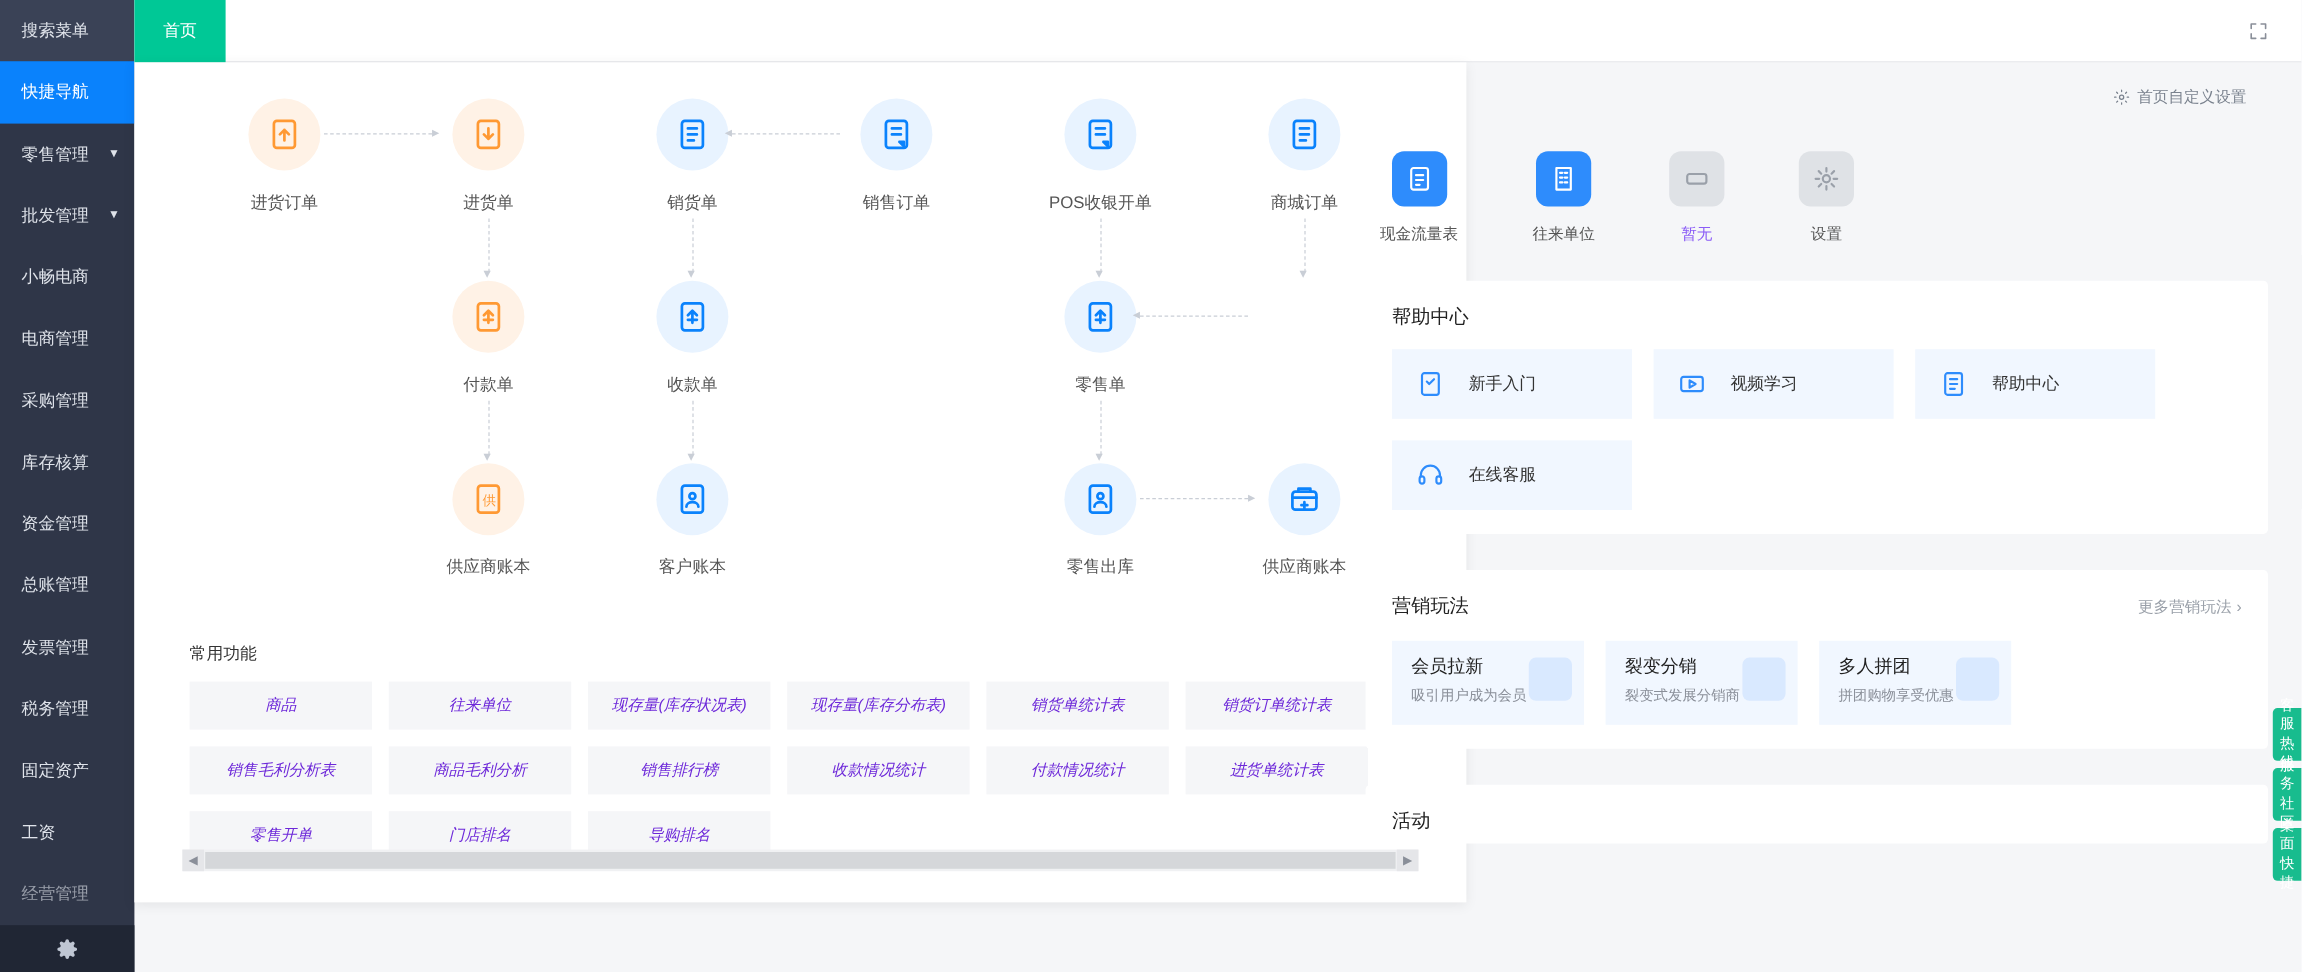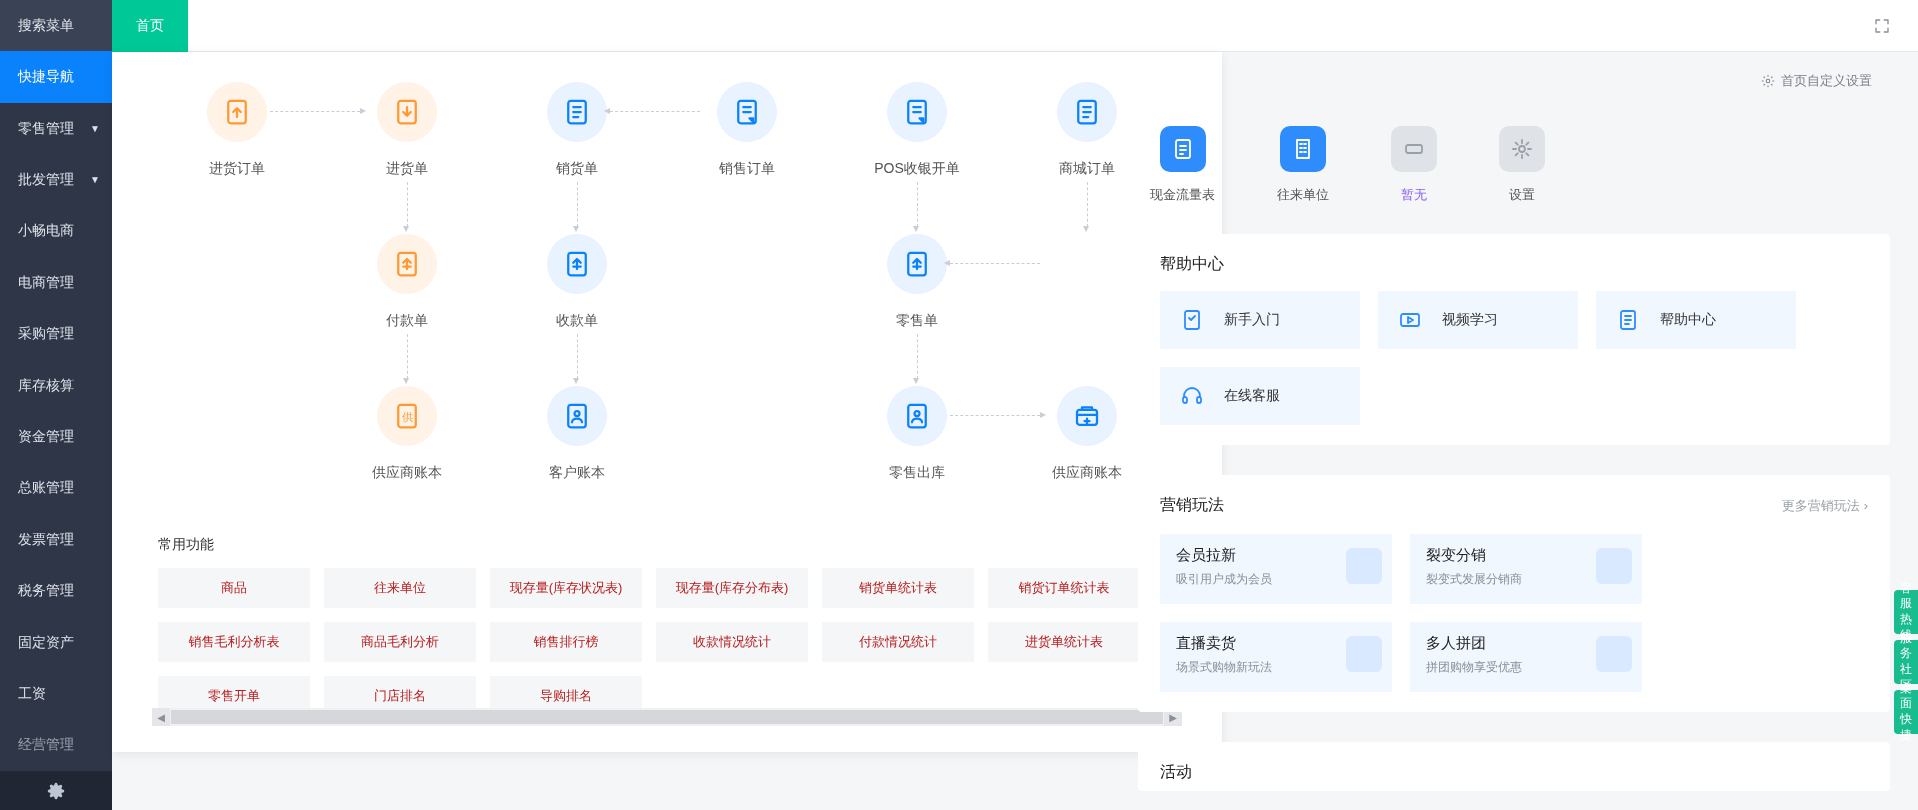--- a/index.html
+++ b/index.html
@@ -32,21 +32,21 @@
 .circle.blue svg { stroke:#0a82fc; fill:none; }
 .node-label { font-size:14px; color:#555; }
 .arrow-h { position:absolute; top:29px; width:90px; height:2px; border-top:1px dashed #c9ced6; }
 .arrow-h.right::after { content:"▸"; position:absolute; right:-6px; top:-9px; color:#c9ced6; font-size:12px; }
 .arrow-h.left::after { content:"◂"; position:absolute; left:-6px; top:-9px; color:#c9ced6; font-size:12px; }
 .arrow-v { position:absolute; width:0; height:45px; border-left:1px dashed #c9ced6; top:-52px; left:50%; }
 .arrow-v::after { content:"▾"; position:absolute; left:-5px; bottom:-8px; color:#c9ced6; font-size:12px; }
 
 .sect-title { font-size:14px; color:#333; margin: 10px 6px 14px; }
 .func-grid { display:flex; flex-wrap:wrap; gap:14px; padding:0 6px; }
-.func-btn { width:152px; height:40px; background:#f5f6f8; display:flex; align-items:center; justify-content:center; color:#b91c1c; font-size:13px; cursor:pointer; }
+.func-btn { width:152px; height:40px; background:#f5f6f8; display:flex; align-items:center; justify-content:center; color:#6d28d9; font-size:13px; cursor:pointer;font-style:italic; }
 .hscroll { position:absolute; left:40px; right:40px; bottom:26px; height:18px; background:#f0f1f3; display:flex; align-items:center; }
 .hscroll-btn { width:18px; height:18px; background:#e5e6e9; display:flex; align-items:center; justify-content:center; font-size:10px; color:#8a8f99; }
 .hscroll-thumb { flex:1; height:14px; background:#d5d7da; margin:0 1px; }
 
 
 .right-col { position:absolute; left: 1110px; top:52px; right:0; padding: 24px 28px 0 28px; }
 .settings-link { position:absolute; right:46px; top:20px; display:flex; align-items:center; gap:6px; color:#7a828e; font-size:13px; cursor:pointer; }
 .settings-link svg { width:14px; height:14px; stroke:#7a828e; fill:none; }
 
 .shortcut-row { display:flex; gap: 62px; margin-top:50px; margin-left: 12px; }
@@ -63,21 +63,21 @@
 .card-title { font-size:16px; color:#222; margin-bottom:16px; }
 .help-grid { display:flex; flex-wrap:wrap; gap:18px; }
 .help-item { width:200px; height:58px; background:#f1f7ff; display:flex; align-items:center; gap:18px; padding-left:18px; cursor:pointer; }
 .help-item .hi-icon { width:28px; height:28px; display:flex; align-items:center; justify-content:center; }
 .help-item .hi-icon svg { width:24px; height:24px; stroke:#2e8cfc; fill:none; }
 .help-item span { font-size:14px; color:#333; }
 
 .card-head { display:flex; align-items:center; justify-content:space-between; margin-bottom:18px; }
 .more-link { font-size:13px; color:#9aa0a9; display:flex; align-items:center; gap:4px; cursor:pointer; }
 .promo-grid { display:flex; flex-wrap:wrap; gap:18px; }
-.promo { width:232px; height:70px; background:#f1f7ff; padding:12px 16px; position:relative; cursor:pointer; overflow:hidden; }
+.promo { width:160px; height:70px; background:#f1f7ff; padding:12px 16px; position:relative; cursor:pointer; overflow:hidden; }
 .promo-title { font-size:15px; color:#222; margin-bottom:6px; }
 .promo-desc { font-size:12px; color:#8a8f99; }
 .promo-deco { position:absolute; right:10px; top:14px; width:36px; height:36px; background:#cfe3ff; border-radius:6px; opacity:.7; }
 
 
 .float-col { position:absolute; right:0; top:590px; display:flex; flex-direction:column; gap:6px; }
 .float-btn { width:24px; height:44px; background:#18bc8e; color:#fff; font-size:12px; display:flex; align-items:center; justify-content:center; text-align:center; padding:2px 4px; line-height:1.3; cursor:pointer; border-radius:4px 0 0 4px; }
 
 
 svg { stroke-width:1.8; stroke-linecap:round; stroke-linejoin:round; }
@@ -431,25 +431,20 @@
           <div class="promo-title">会员拉新</div>
           <div class="promo-desc">吸引用户成为会员</div>
           <div class="promo-deco"></div>
         </div>
       <div class="promo">
           <div class="promo-title">裂变分销</div>
           <div class="promo-desc">裂变式发展分销商</div>
           <div class="promo-deco"></div>
         </div>
       <div class="promo">
-          <div class="promo-title">直播卖货</div>
-          <div class="promo-desc">场景式购物新玩法</div>
-          <div class="promo-deco"></div>
-        </div>
-      <div class="promo">
           <div class="promo-title">多人拼团</div>
           <div class="promo-desc">拼团购物享受优惠</div>
           <div class="promo-deco"></div>
         </div>
     </div>
   </div>
 
   <div class="card" style="padding-bottom:8px">
     <div class="card-title" style="margin-bottom:0">活动</div>
   </div>

